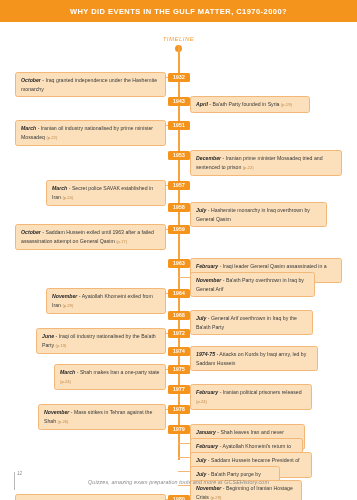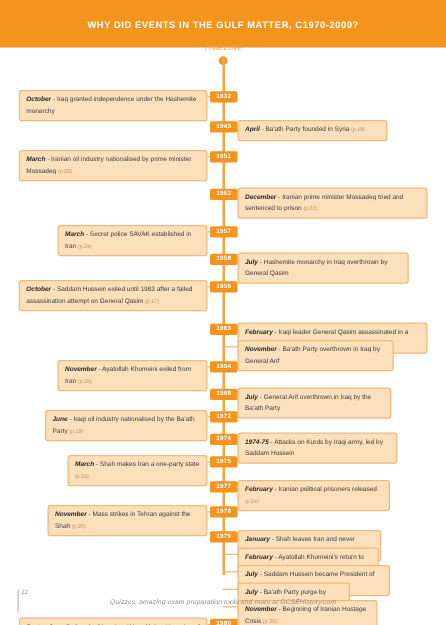--- a/index.html
+++ b/index.html
@@ -2,21 +2,21 @@
 <html><head>
 <meta charset="utf-8">
 <style>
   html,body{margin:0;padding:0;}
   body{
     width:357px;height:500px;background:#ffffff;
     font-family:"Liberation Sans", sans-serif;
     overflow:hidden;position:relative;
   }
   .header{
-    height:38px;background:#f5941d;display:flex;align-items:center;justify-content:center;
+    height:22px;background:#f5941d;display:flex;align-items:center;justify-content:center;
   }
   .header-title{
     color:#ffffff;font-size:7.5px;font-weight:bold;letter-spacing:.45px;text-align:center;
   }
   .timeline-label{
     position:absolute;left:0;right:0;top:36px;text-align:center;
     color:#f5a03c;font-size:6px;font-style:italic;letter-spacing:.5px;
   }
   .spine{
     position:absolute;left:178px;top:46px;width:1.6px;height:414px;background:#f6a340;

